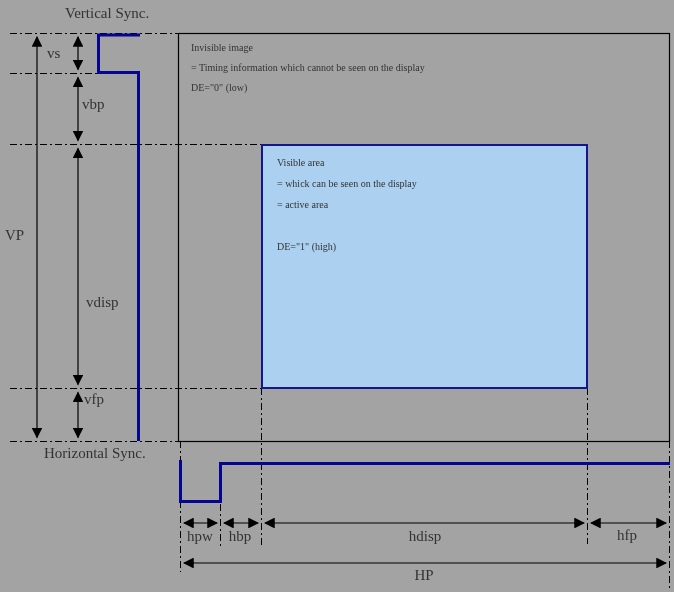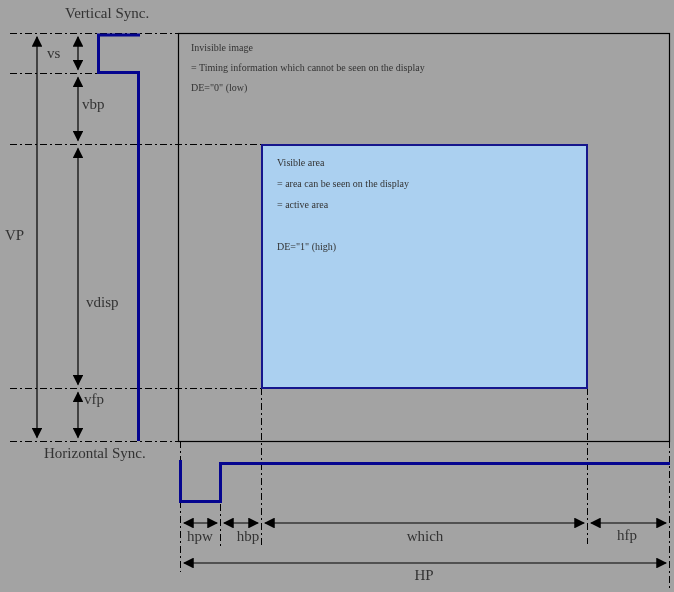--- a/index.html
+++ b/index.html
@@ -76,32 +76,32 @@
   <div class="lbl" style="left:65px; top:4px;">Vertical Sync.</div>
   <div class="lbl" style="left:44px; top:444px;">Horizontal Sync.</div>
 
   <div class="lbl" style="left:47px; top:44px;">vs</div>
   <div class="lbl" style="left:82px; top:95px;">vbp</div>
   <div class="lbl" style="left:5px; top:226px;">VP</div>
   <div class="lbl" style="left:86px; top:249px;margin-top:44px;">vdisp</div>
   <div class="lbl" style="left:84px; top:390px;">vfp</div>
 
   <div class="lbl center" style="left:178px; width:44px; top:527px;">hpw</div>
-  <div class="lbl center" style="left:226px; width:44px; top:527px;">hbp</div>
-  <div class="lbl center" style="left:395px; width:60px; top:527px;">which</div>
+  <div class="lbl center" style="left:218px; width:44px; top:527px;">hbp</div>
+  <div class="lbl center" style="left:395px; width:60px; top:527px;">hdisp</div>
   <div class="lbl center" style="left:605px; width:44px; top:526px;">hfp</div>
   <div class="lbl center" style="left:400px; width:48px; top:566px;">HP</div>
 
   <div class="textblock" style="left:191px; top:38px;">
     <div class="tline">Invisible image</div>
     <div class="tline">= Timing information which cannot be seen on the display</div>
     <div class="tline">DE="0" (low)</div>
   </div>
 
   <div class="textblock" id="visible-text" style="left:277px; top:152px;">
     <div class="tline">Visible area</div>
-    <div class="tline">= area can be seen on the display</div>
+    <div class="tline">= whick can be seen on the display</div>
     <div class="tline">= active area</div>
     <div class="spacer"></div>
     <div class="tline">DE="1" (high)</div>
   </div>
 
 </div>
 
 </body></html>

